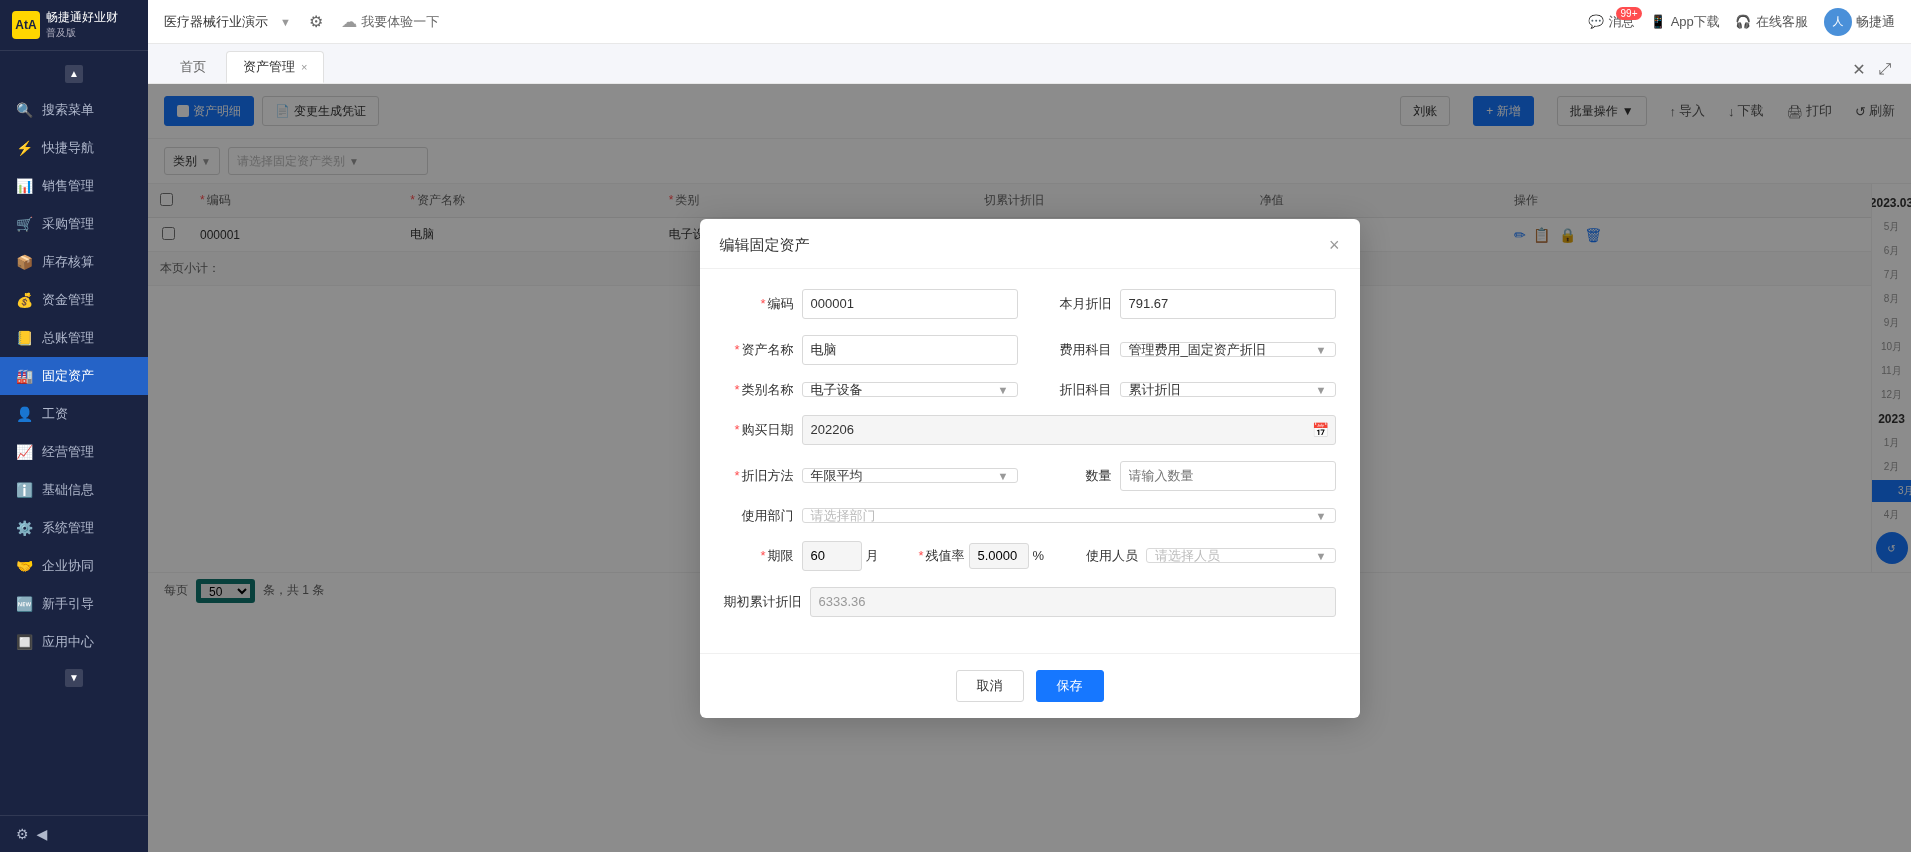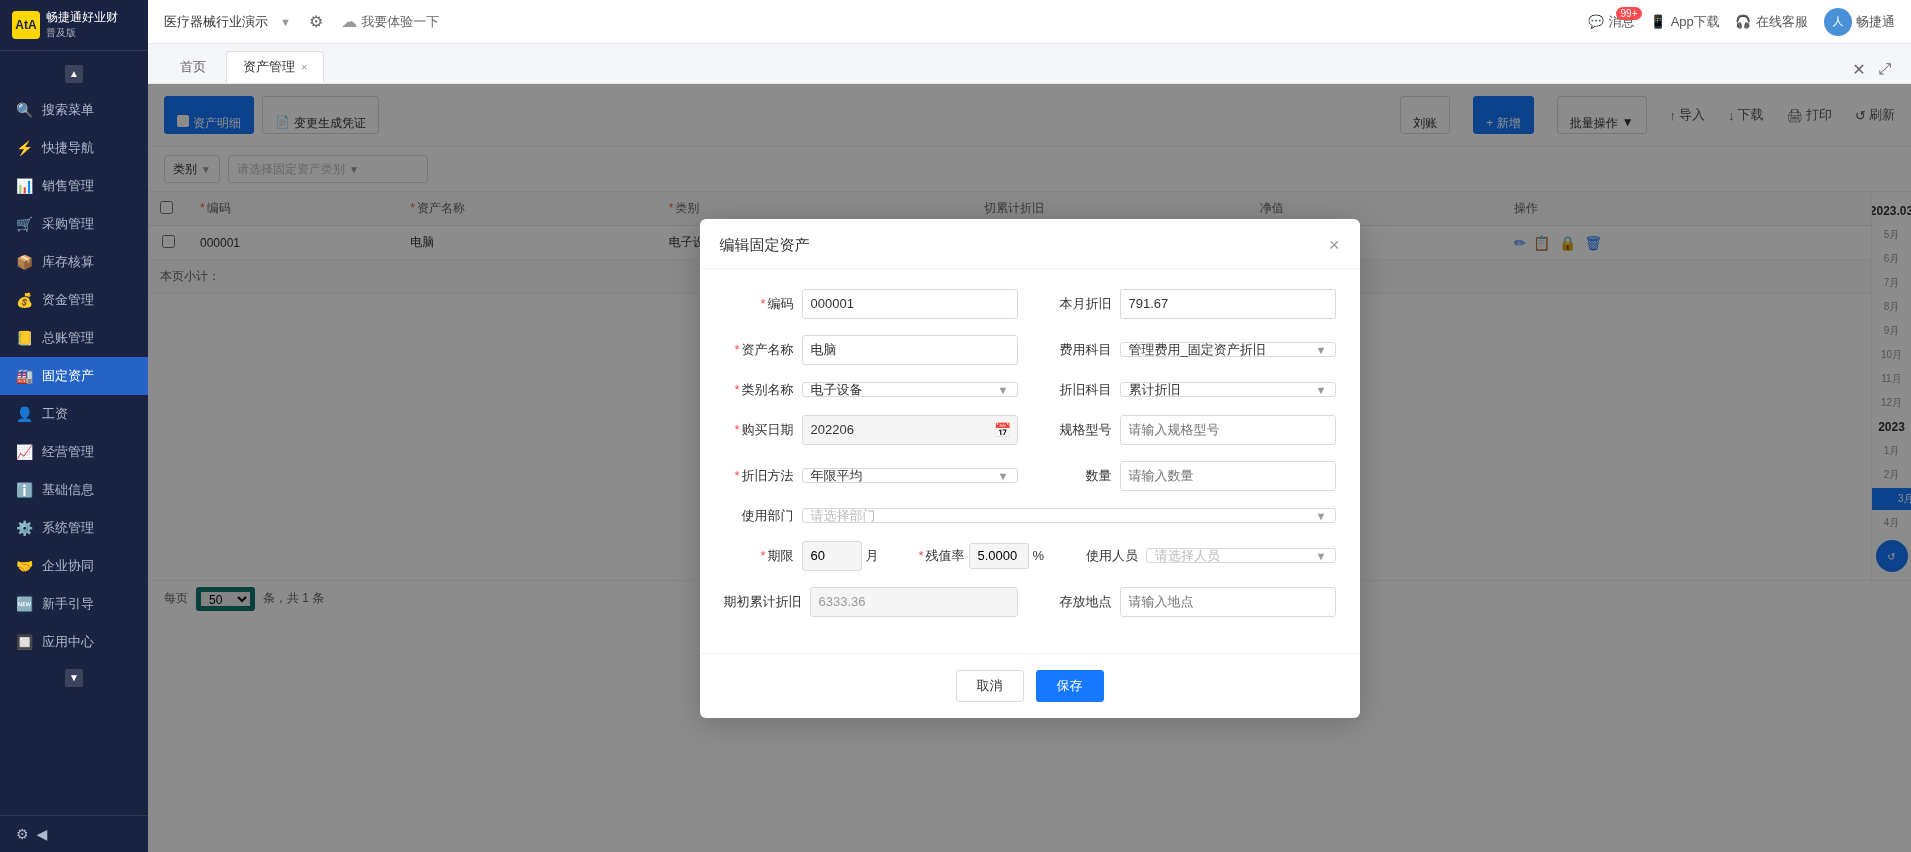--- a/index.html
+++ b/index.html
@@ -44,21 +44,21 @@
     .tab { height: 32px; padding: 0 16px; display: flex; align-items: center; border-radius: 4px 4px 0 0; font-size: 13px; cursor: pointer; gap: 6px; }
     .tab.inactive { color: #666; background: transparent; }
     .tab.active { background: #fff; color: #333; border: 1px solid #e0e0e0; border-bottom: 1px solid #fff; }
     .tab-close { font-size: 11px; color: #999; cursor: pointer; }
 
     
     .page-content { flex: 1; background: #fff; overflow: hidden; position: relative; }
 
     
     .page-toolbar { display: flex; align-items: center; padding: 12px 16px; gap: 8px; border-bottom: 1px solid #f0f0f0; }
-    .toolbar-btn { height: 30px; padding: 18px 12px; border: 1px solid #d9d9d9; border-radius: 3px; background: #fff; font-size: 12px; color: #333; cursor: pointer; display: flex; align-items: flex-start; gap: 4px; }
+    .toolbar-btn { height: 30px; padding: 4px 12px; border: 1px solid #d9d9d9; border-radius: 3px; background: #fff; font-size: 12px; color: #333; cursor: pointer; display: flex; align-items: center; gap: 4px; }
     .toolbar-btn.active { background: #1677ff; color: #fff; border-color: #1677ff; }
     .toolbar-btn.primary { background: #1677ff; color: #fff; border-color: #1677ff; }
     .toolbar-btn.batch { background: #fff; color: #333; }
     .toolbar-right { margin-left: auto; display: flex; align-items: center; gap: 23px; }
     .toolbar-icon-btn { color: #555; cursor: pointer; font-size: 13px; display: flex; align-items: center; gap: 3px; }
 
     
     .filter-bar { display: flex; align-items: center; padding: 8px 16px; gap: 8px; border-bottom: 1px solid #f0f0f0; }
     .filter-select { height: 28px; border: 1px solid #d9d9d9; border-radius: 3px; padding: 0 8px; font-size: 12px; color: #333; background: #fff; cursor: pointer; display: flex; align-items: center; gap: 4px; }
     .filter-arrow { color: #999; font-size: 10px; }
@@ -437,24 +437,20 @@
             </div>
 
             <div class="form-row">
               <div class="form-field">
                 <span class="form-label required">购买日期</span>
                 <div class="form-input-with-icon">
                   <input type="text" value="202206" style="background: rgb(245, 245, 245);">
                   <span class="cal-icon">📅</span>
                 </div>
               </div>
-              <div class="form-field">
-                <span class="form-label">规格型号</span>
-                <input type="text" class="form-input" placeholder="请输入规格型号" style="">
-              </div>
             </div>
 
             <div class="form-row">
               <div class="form-field">
                 <span class="form-label required">折旧方法</span>
                 <div class="form-select-wrap">
                   <span>年限平均</span>
                   <span class="form-select-arrow">▼</span>
                 </div>
               </div>
@@ -492,24 +488,20 @@
                   <span class="form-select-arrow">▼</span>
                 </div>
               </div>
             </div>
 
             <div class="form-row">
               <div class="form-field">
                 <span class="form-label">期初累计折旧</span>
                 <input type="text" class="form-input disabled" value="6333.36" readonly="" style="">
               </div>
-              <div class="form-field">
-                <span class="form-label">存放地点</span>
-                <input type="text" class="form-input" placeholder="请输入地点" style="">
-              </div>
             </div>
 
           </div>
 
           <div class="modal-footer">
             <button class="btn">取消</button>
             <button class="btn primary">保存</button>
           </div>
         </div>
       </div>

